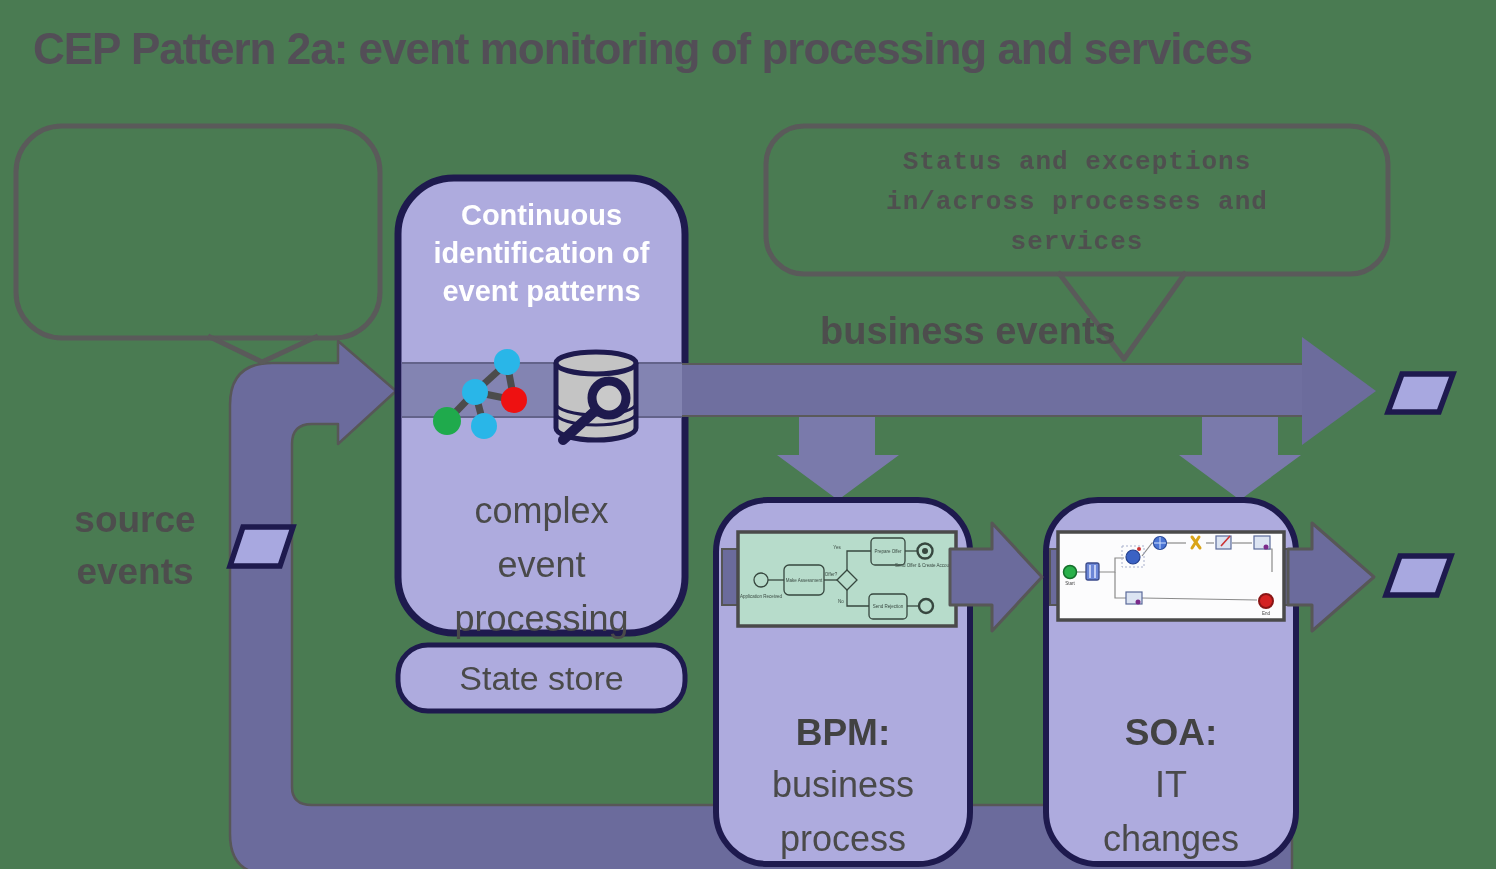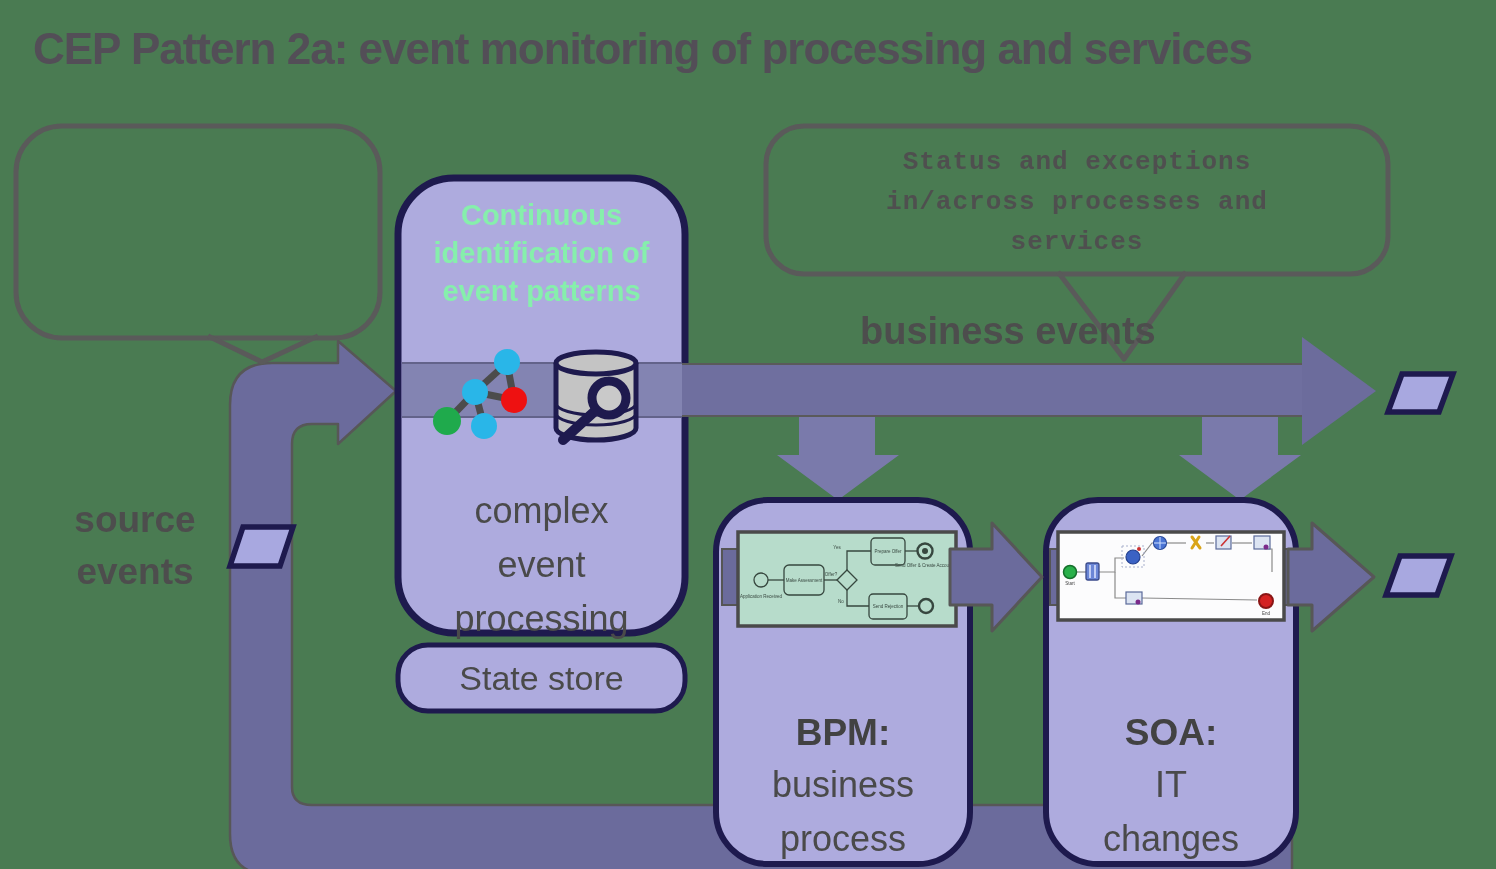--- a/index.html
+++ b/index.html
@@ -16,23 +16,23 @@
     font-size:44px;font-weight:bold;color:#534e57;letter-spacing:-1px;
     white-space:nowrap;
   }
   .mono{
     font-family:"Liberation Mono", monospace;font-weight:bold;
     font-size:26px;line-height:40px;color:#4f4f4f;letter-spacing:1px;
   }
   .bub1{left:16px;top:148px;width:364px;}
   .bub2{left:766px;top:142px;width:622px;}
   .biglabel{font-size:38px;font-weight:bold;color:#4d4d4d;}
-  .business{left:820px;top:310px;white-space:nowrap;margin-left:40px;}
+  .business{left:820px;top:310px;white-space:nowrap;}
   .source{left:40px;top:494px;width:190px;line-height:52px;font-size:37px;}
-  .cep-caption{left:398px;top:196px;width:287px;font-size:29px;font-weight:bold;line-height:38px;color:#86efac;}
+  .cep-caption{left:398px;top:196px;width:287px;font-size:29px;font-weight:bold;line-height:38px;color:#ffffff;}
   .blocktitle{font-size:37px;font-weight:bold;color:#424242;}
   .blocksub{font-size:36px;line-height:54px;color:#4a4a4a;}
   .cep-title{left:398px;top:438px;width:287px;}
   .cep-sub{left:398px;top:484px;width:287px;}
   .state-store{left:398px;top:659px;width:287px;font-size:34px;color:#4a4a4a;}
   .bpm-title{left:716px;top:712px;width:254px;}
   .bpm-sub{left:716px;top:758px;width:254px;}
   .soa-title{left:1046px;top:712px;width:250px;}
   .soa-sub{left:1046px;top:758px;width:250px;}
 </style>

